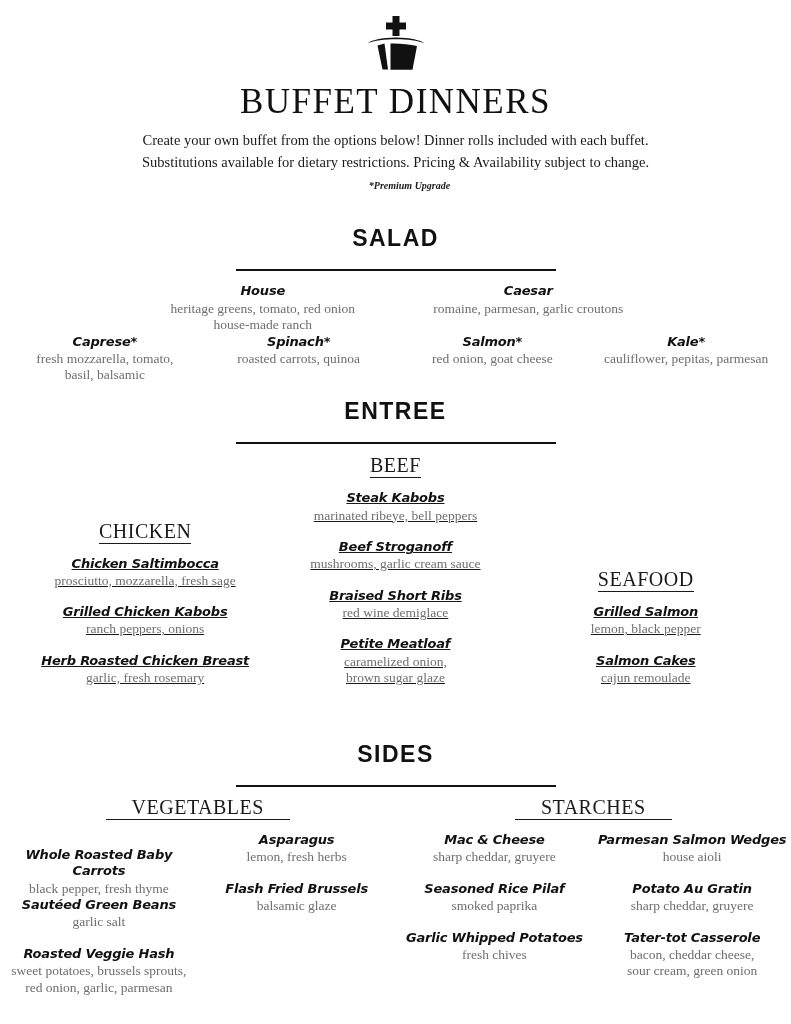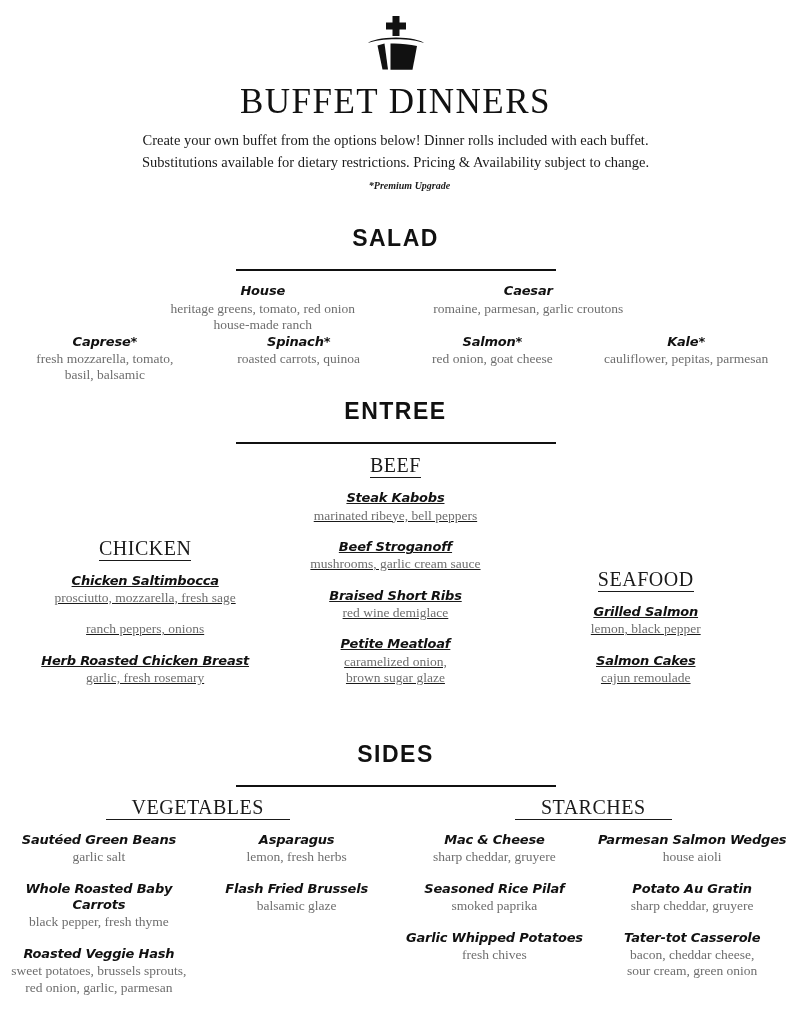--- a/index.html
+++ b/index.html
@@ -210,20 +210,21 @@
       <div class="col" style="width:33.33%;text-align:center;">
         <span class="sub-head">CHICKEN</span>
         <div style="margin-top:12px;">
           <div class="dish">
             <div class="name">Chicken Saltimbocca</div>
             <div class="desc">prosciutto, mozzarella, fresh sage</div>
           </div>
         </div>
         <div style="margin-top:15px;">
           <div class="dish">
+            <div class="name">Grilled Chicken Kabobs</div>
             <div class="desc">ranch peppers, onions</div>
           </div>
         </div>
         <div style="margin-top:15px;">
           <div class="dish">
             <div class="name">Herb Roasted Chicken Breast</div>
             <div class="desc">garlic, fresh rosemary</div>
           </div>
         </div>
       </div>
@@ -285,27 +286,27 @@
         <span class="sub-head wide">VEGETABLES</span>
       </div>
       <div class="col" style="width:50%;text-align:center;">
         <span class="sub-head wide">STARCHES</span>
       </div>
     </div>
 
     <div class="row" style="margin-top:12px;align-items:flex-start;">
 
       <div class="col" style="width:25%;">
+        <div class="dish" style="margin-top:15px;">
+          <div class="name">Whole Roasted Baby Carrots</div>
+          <div class="desc">black pepper, fresh thyme</div>
+        </div>
         <div class="dish">
           <div class="name">Sautéed Green Beans</div>
           <div class="desc">garlic salt</div>
-        </div>
-        <div class="dish" style="margin-top:15px;">
-          <div class="name">Whole Roasted Baby Carrots</div>
-          <div class="desc">black pepper, fresh thyme</div>
         </div>
         <div class="dish" style="margin-top:15px;">
           <div class="name">Roasted Veggie Hash</div>
           <div class="desc">sweet potatoes, brussels sprouts,<br>red onion, garlic, parmesan</div>
         </div>
       </div>
 
       <div class="col" style="width:25%;">
         <div class="dish">
           <div class="name">Asparagus</div>

